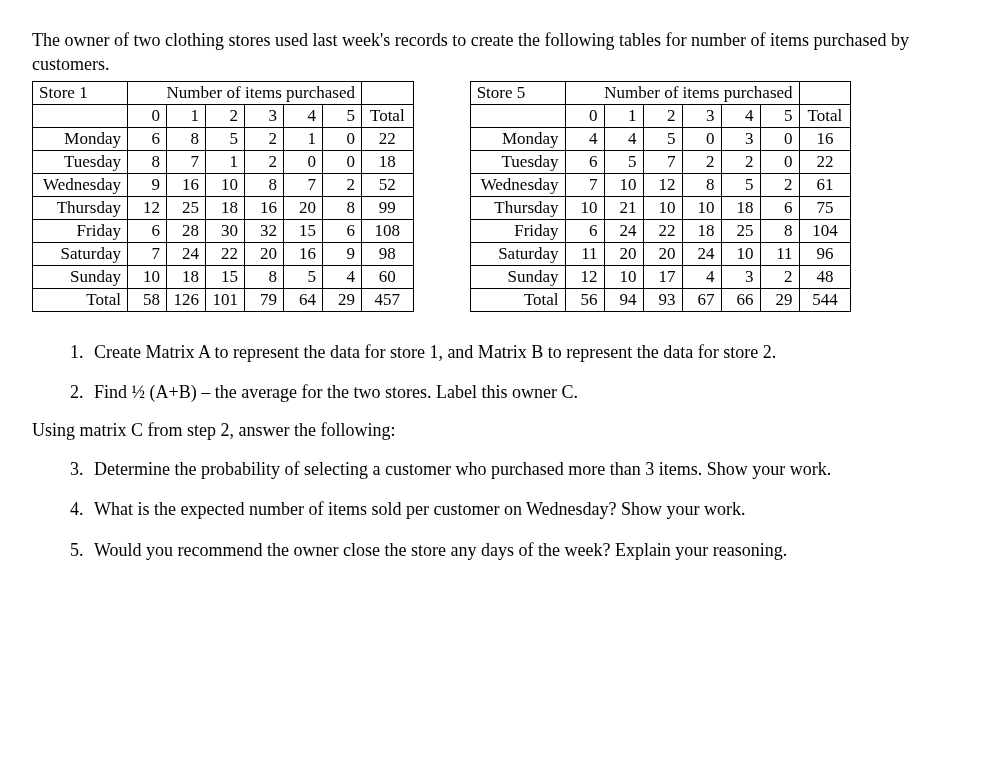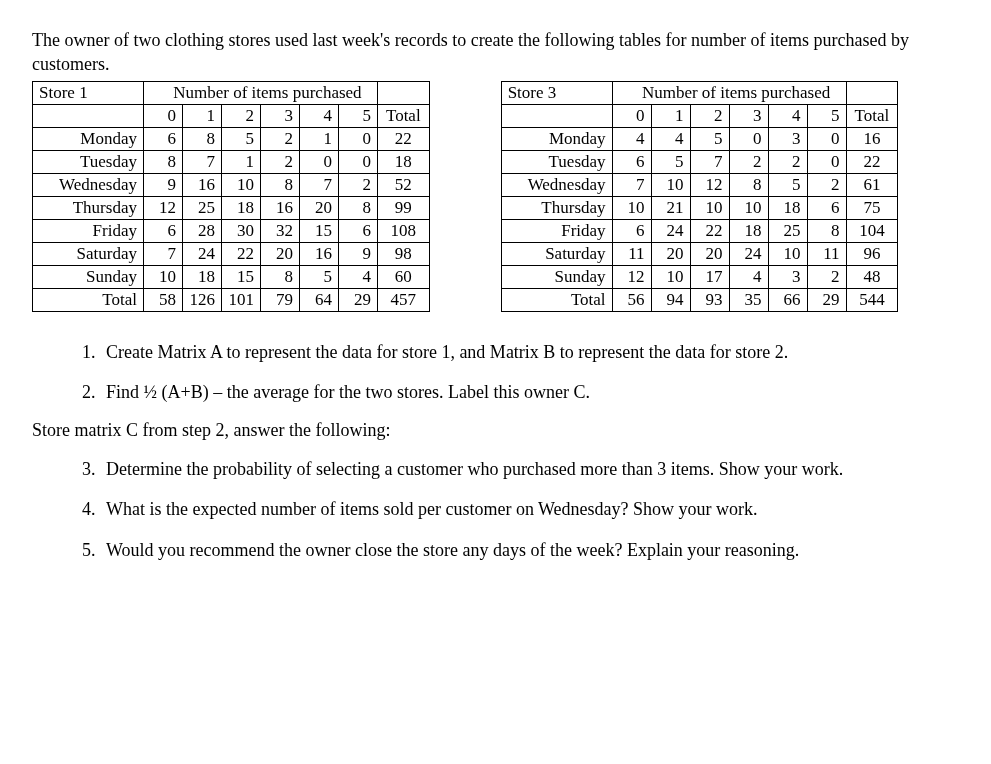--- a/index.html
+++ b/index.html
@@ -11,58 +11,58 @@
       padding: 28px 32px;
       width: 991px;
       box-sizing: border-box;
     }
     .intro {
       margin-bottom: 4px;
       line-height: 1.35;
     }
     .tables-row {
       display: flex;
-      gap: 71px;
+      gap: 56px;
       margin-bottom: 28px;
     }
     table {
       border-collapse: collapse;
       font-size: 17px;
     }
     td, th {
       border: 1px solid #000;
       padding: 0 6px;
       text-align: right;
       font-weight: normal;
       height: 22px;
       min-width: 26px;
       white-space: nowrap;
     }
     td.day {
       text-align: right;
       padding-right: 6px;
-      padding-left: 26px;
+      padding-left: 10px;
     }
     td.store-label {
       text-align: left;
       padding-left: 6px;
       padding-right: 14px;
     }
     td.header-span {
-      text-align: center;
+      text-align: right;
       padding-left: 20px;
     }
     td.total-col {
       text-align: center;
       padding-left: 8px;
       padding-right: 8px;
     }
     ol.questions {
       list-style-position: outside;
-      margin: 16px;
+      margin: 4px;
       padding-left: 52px;
     }
     ol.questions > li {
       margin-bottom: 16px;
       padding-left: 6px;
       line-height: 1.35;
     }
     .subheading {
       margin: 16px 0 16px 0;
     }
@@ -171,21 +171,21 @@
       <td>64</td>
       <td>29</td>
       <td class="total-col">457</td>
     </tr>
   </tbody>
     </table>
 
   <table>
     <tbody>
         <tr>
-      <td class="store-label">Store 3</td>
+      <td class="store-label">Store 5</td>
       <td class="header-span" colspan="6">Number of items purchased</td>
       <td></td>
     </tr>
     <tr>
       <td></td>
       <td>0</td>
       <td>1</td>
       <td>2</td>
       <td>3</td>
       <td>4</td>
@@ -260,34 +260,34 @@
       <td>4</td>
       <td>3</td>
       <td>2</td>
       <td class="total-col">48</td>
     </tr>
     <tr>
       <td class="day">Total</td>
       <td>56</td>
       <td>94</td>
       <td>93</td>
-      <td>35</td>
+      <td>67</td>
       <td>66</td>
       <td>29</td>
       <td class="total-col">544</td>
     </tr>
   </tbody>
     </table>
 
 </div>
 
 <ol class="questions">
   <li>Create Matrix A to represent the data for store 1, and Matrix B to represent the data for store 2.</li>
   <li>Find ½ (A+B) – the average for the two stores. Label this owner C.</li>
 </ol>
 
-<div class="subheading">Store matrix C from step 2, answer the following:</div>
+<div class="subheading">Using matrix C from step 2, answer the following:</div>
 
 <ol class="questions" start="3">
   <li>Determine the probability of selecting a customer who purchased more than 3 items. Show your work.</li>
   <li>What is the expected number of items sold per customer on Wednesday? Show your work.</li>
   <li>Would you recommend the owner close the store any days of the week? Explain your reasoning.</li>
 </ol>
 
 </body></html>

